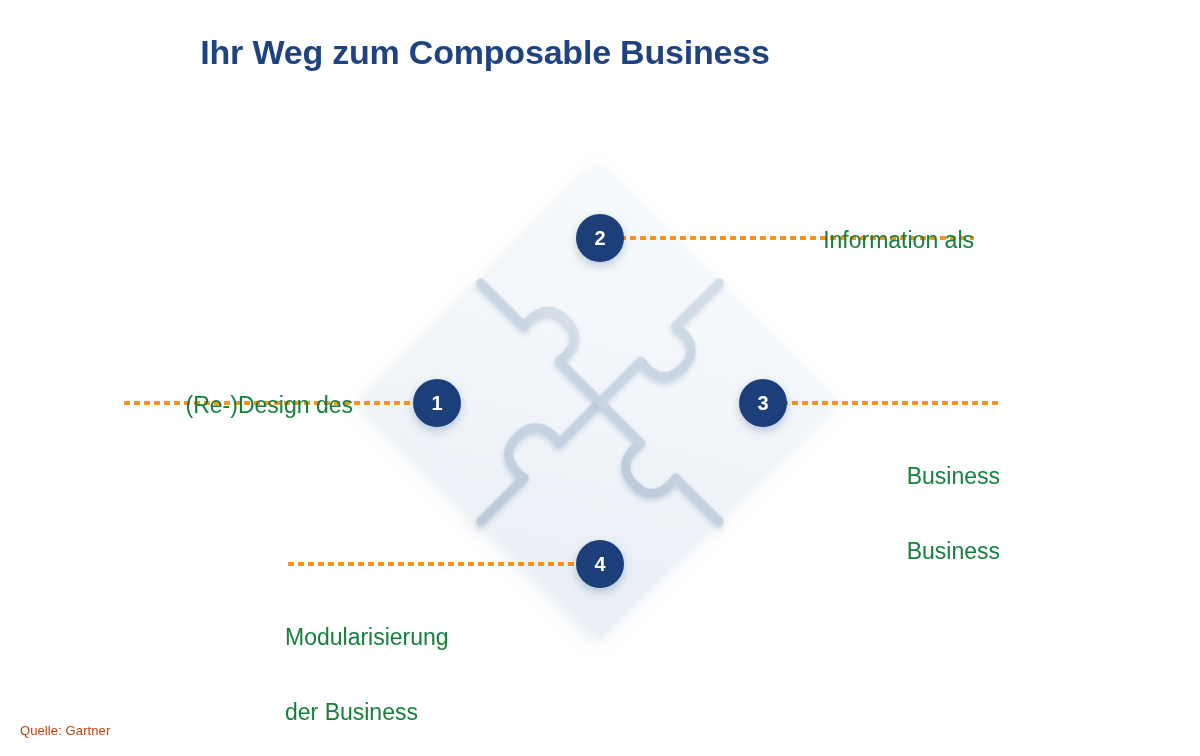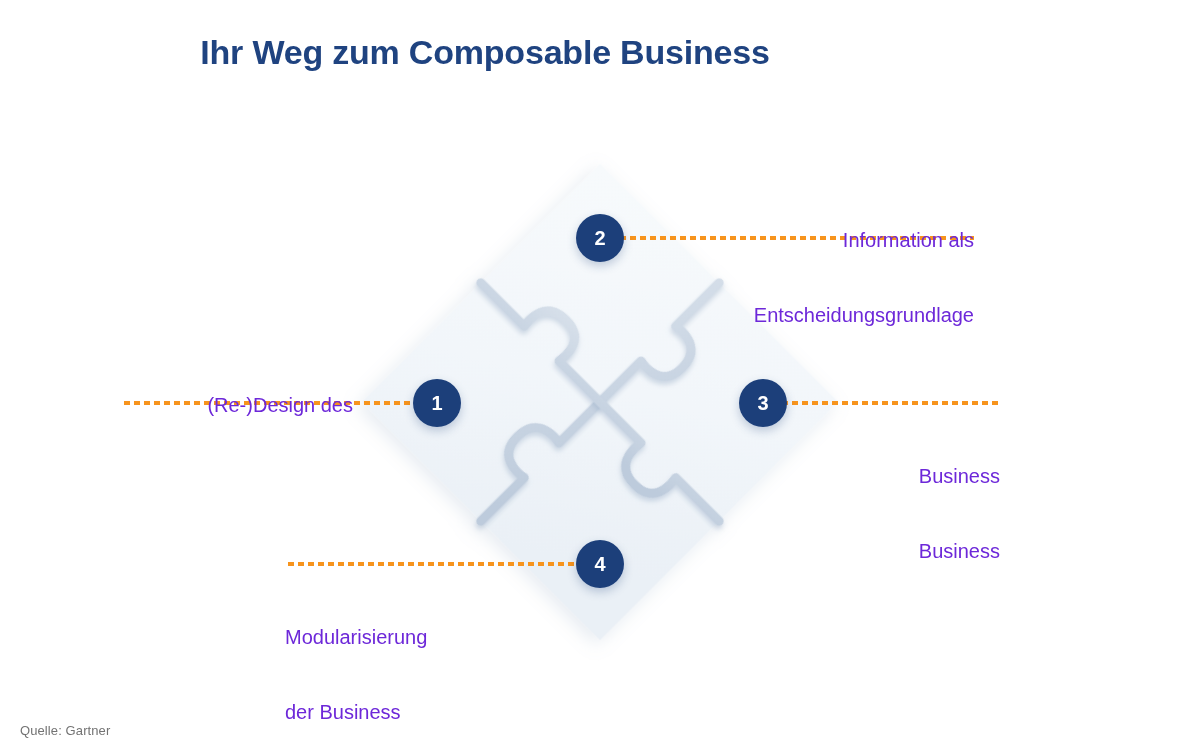--- a/index.html
+++ b/index.html
@@ -74,40 +74,40 @@
     line-height: 1;
   }
   #marker-1 { left: 413px; top: 379px; }
   #marker-2 { left: 576px; top: 214px; }
   #marker-3 { left: 739px; top: 379px; }
   #marker-4 { left: 576px; top: 540px; }
 
   
   .step-label {
     position: absolute;
-    color: #6d28d9;
-    font-size: 20px;
+    color: #15803d;
+    font-size: 23px;
     line-height: 25px;
     white-space: pre;
   }
   .step-label.align-right { text-align: right; }
   .step-label.align-left  { text-align: left; }
 
   #label-1 { right: 847px; top: 343px; }
   #label-2 { right: 226px; top: 178px; }
   #label-3 { right: 200px; top: 414px; }
   #label-4 { left: 285px; top: 575px; }
 
   
   #source-note {
     position: absolute;
     left: 20px;
     bottom: 18px;
     font-size: 13px;
-    color: #737373;
+    color: #c2410c;
     letter-spacing: 0.1px;
   }
 </style>
 </head>
 <body>
 
 <div id="page-title">Ihr Weg zum Composable Business</div>
 
 <div id="diagram">
 
@@ -173,21 +173,20 @@
   <div class="marker" id="marker-4">
     <span>4</span>
   </div>
 
   <div class="step-label align-right" id="label-1">
     <div>(Re-)Design des</div>
   </div>
 
   <div class="step-label align-right" id="label-2">
     <div>Information als</div>
-    <div>Entscheidungsgrundlage</div>
   </div>
 
   <div class="step-label align-right" id="label-3">
     <div>Business</div>
     <div>Business</div>
   </div>
 
   <div class="step-label align-left" id="label-4">
     <div>Modularisierung</div>
     <div>der Business</div>

